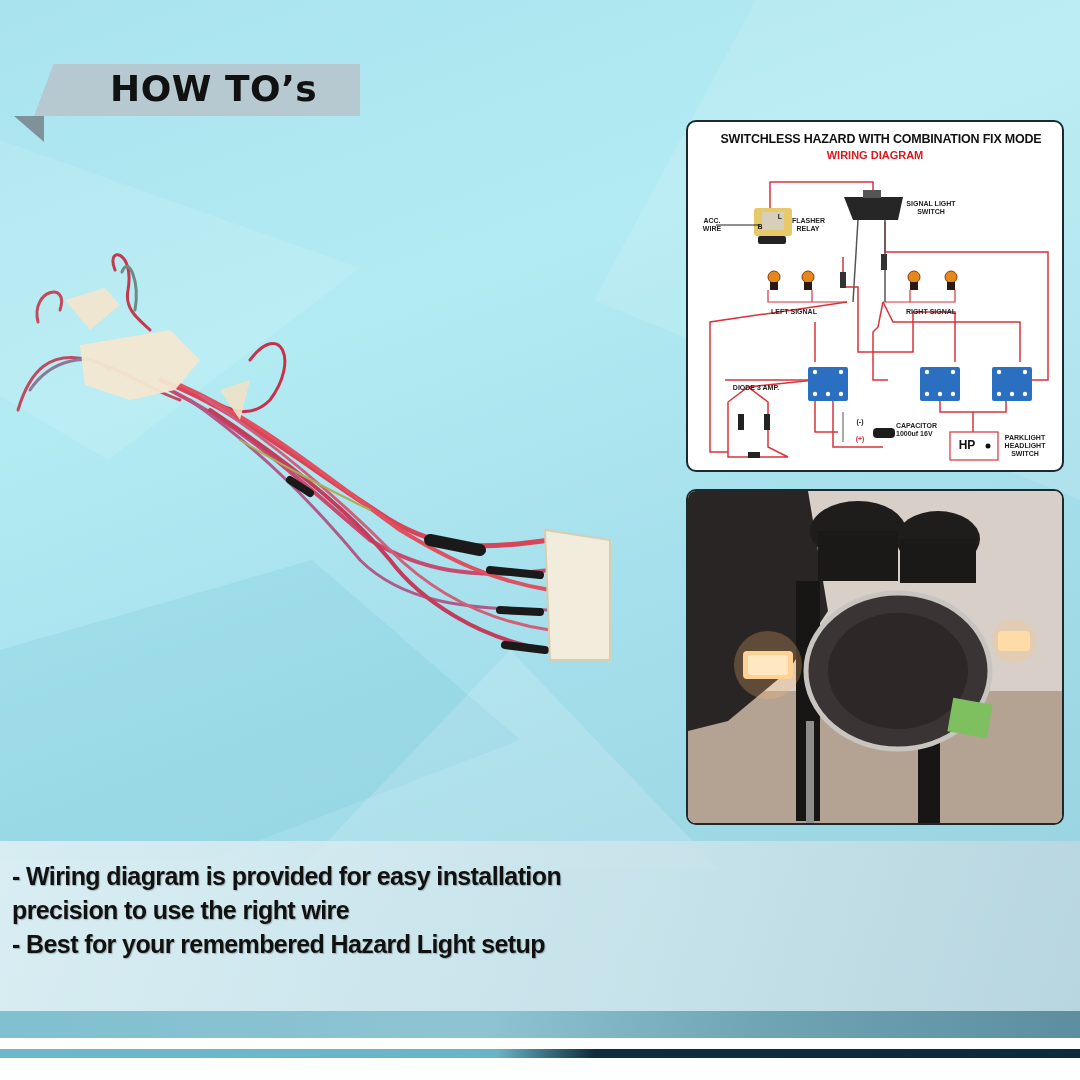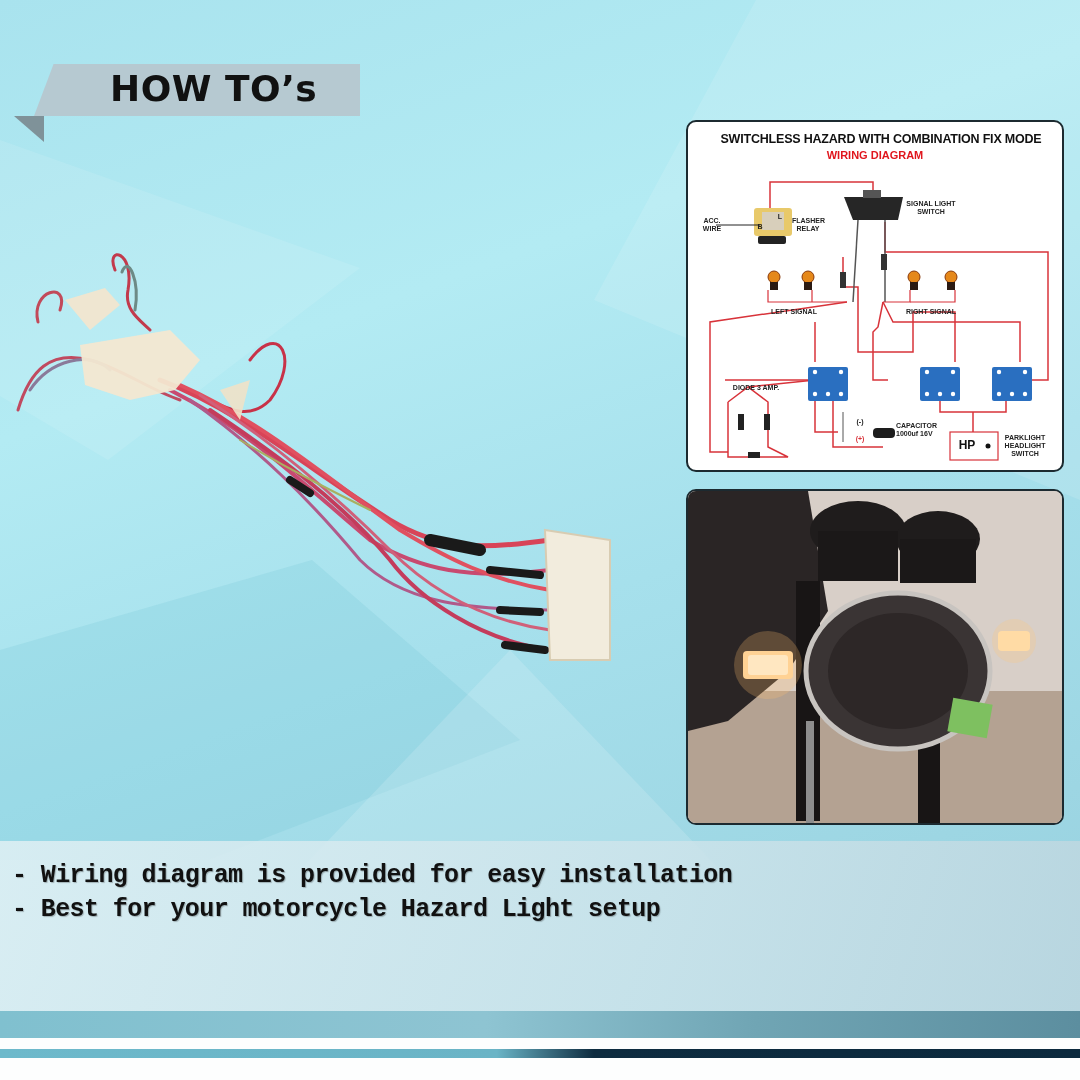--- a/index.html
+++ b/index.html
@@ -65,21 +65,21 @@
     background: linear-gradient(180deg, #d9d2cc 0%, #cfc5bc 50%, #a89a8c 100%);
   }
 
   
   .info-band {
     position: absolute; left: 0; top: 841px; width: 1080px; height: 170px;
     background: linear-gradient(100deg, rgba(225,240,244,0.85) 0%, rgba(205,228,235,0.85) 60%, rgba(190,215,224,0.85) 100%);
   }
   .info-lines { position: absolute; left: 12px; top: 18px; }
   .info-line {
-    font-family: Liberation Mono, monospace; font-weight: bold; font-size: 25px;
+    font-family: Liberation Sans, sans-serif; font-weight: bold; font-size: 25px;
     color: #111; line-height: 34px; letter-spacing: -0.6px;
     text-shadow: 1px 1px 1px rgba(0,0,0,0.25);
   }
   .band-strip {
     position: absolute; left: 0; top: 1011px; width: 1080px; height: 27px;
     background: linear-gradient(90deg, #80c0cf 0%, #8ec4d2 45%, #70a5b4 70%, #5c8e9f 100%);
   }
   .white-gap { position: absolute; left: 0; top: 1038px; width: 1080px; height: 11px; background: #fdfefe; }
   .accent-bar {
     position: absolute; left: 0; top: 1049px; width: 1080px; height: 9px;
@@ -261,19 +261,20 @@
     <circle cx="80" cy="174" r="34" fill="rgba(255,190,110,0.25)"></circle>
     <circle cx="326" cy="150" r="22" fill="rgba(255,200,120,0.25)"></circle>
 
     <rect x="262" y="210" width="40" height="34" fill="#7ec060" transform="rotate(10 282 227)"></rect>
   </svg>
 </div>
 
 <div class="info-band">
   <div class="info-lines">
     <div class="info-line">- Wiring diagram is provided for easy installation</div>
-    <div class="info-line">- Best for your motorcycle Hazard Light setup</div>
+    <div class="info-line">precision to use the right wire</div>
+    <div class="info-line">- Best for your remembered Hazard Light setup</div>
   </div>
 </div>
 <div class="band-strip"></div>
 <div class="white-gap"></div>
 <div class="accent-bar"></div>
 <div class="bottom-white"></div>
 
 </body></html>

